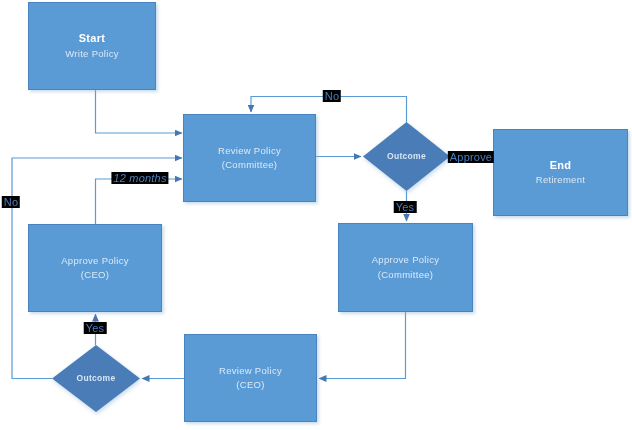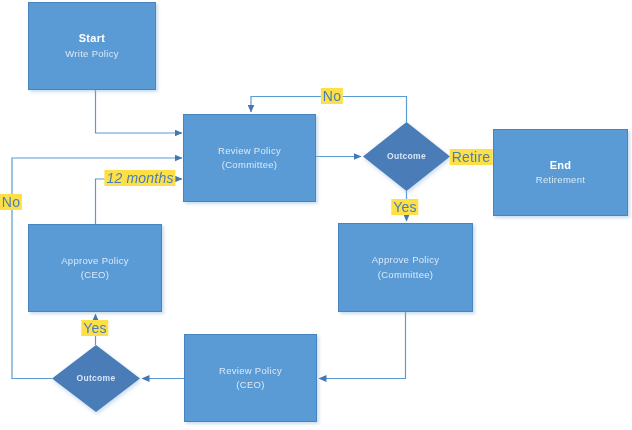--- a/index.html
+++ b/index.html
@@ -18,22 +18,22 @@
   .node-sub{font-size:9.5px;color:#dbe9f6;letter-spacing:.3px;line-height:1.5;text-align:right;}
   .diamond-wrap{position:absolute;filter:drop-shadow(1px 2px 2px rgba(141,179,217,.5));}
   .diamond{
     width:100%;height:100%;background:#4a7cb8;
     clip-path:polygon(50% 0%,100% 50%,50% 100%,0% 50%);
     display:flex;align-items:center;justify-content:center;
   }
   .diamond .node-sub{font-size:8.5px;color:#d8e6f4;font-weight:bold;}
   .edge-label{
     position:absolute;transform:translate(-50%,-50%);
-    background:#fde047;padding:0 2px;
-    font-size:14px;color:#4a7ebb;letter-spacing:.2px;white-space:nowrap;
+    background:#000000;padding:0 2px;
+    font-size:11px;color:#4a7ebb;letter-spacing:.2px;white-space:nowrap;
   }
 </style>
 </head>
 <body>
 
 <div class="canvas">
 
   <svg class="connector-layer" width="632" height="430" viewBox="0 0 632 430" xmlns="http://www.w3.org/2000/svg">
     <defs>
       <marker id="arr" markerUnits="userSpaceOnUse" markerWidth="8" markerHeight="7" refX="7.5" refY="3.5" orient="auto">
@@ -90,19 +90,19 @@
     </div>
   </div>
 
   <div class="diamond-wrap" style="left:52px;top:345px;width:88px;height:67px;">
     <div class="diamond">
       <span class="node-sub">Outcome</span>
     </div>
   </div>
 
   <div class="edge-label" style="left:332px;top:96px;">No</div>
-  <div class="edge-label" style="left:471px;top:157px;">Retire</div>
+  <div class="edge-label" style="left:471px;top:157px;">Approve</div>
   <div class="edge-label" style="left:405px;top:207px;">Yes</div>
   <div class="edge-label" style="left:140px;top:178px;font-style:italic;">12 months</div>
   <div class="edge-label" style="left:11px;top:202px;">No</div>
   <div class="edge-label" style="left:95px;top:328px;">Yes</div>
 
 </div>
 
 </body></html>

